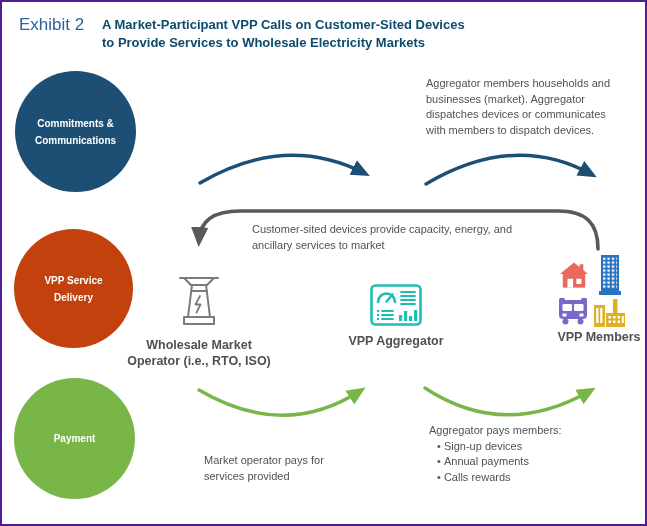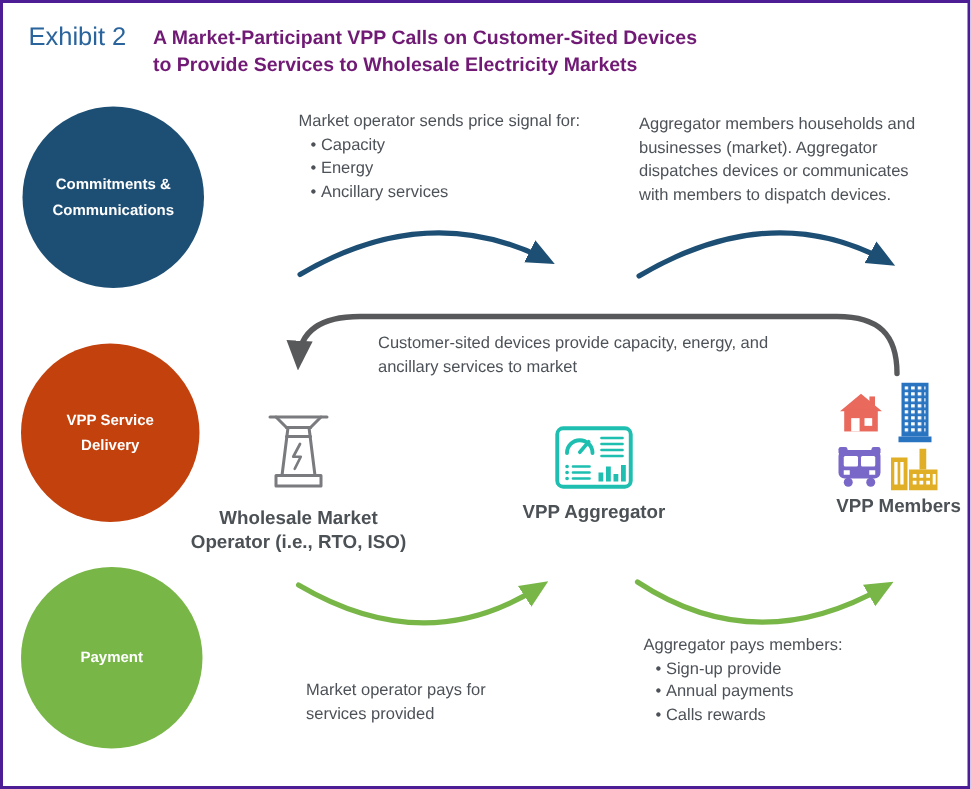--- a/index.html
+++ b/index.html
@@ -4,21 +4,21 @@
 <style>
   html,body{margin:0;padding:0;background:#fff;}
   #frame{
     position:relative;width:647px;height:526px;box-sizing:border-box;
     border:2px solid #4c1d95;background:#ffffff;overflow:hidden;
     font-family:"Liberation Sans",sans-serif;
   }
   .abs{position:absolute;}
   
   .exhibit{left:17px;top:13px;font-size:17px;color:#2a649c;}
-  .title{left:100px;top:14px;font-size:13px;font-weight:bold;color:#701a75;line-height:18px;}
+  .title{left:100px;top:14px;font-size:13px;font-weight:bold;color:#0c4a6e;line-height:18px;}
   
   .circle{
     border-radius:50%;display:flex;flex-direction:column;align-items:center;justify-content:center;
     text-align:center;color:#ffffff;font-weight:bold;font-size:10px;line-height:17px;
   }
   #circle-commitments{left:13px;top:69px;width:121px;height:121px;background:#1d4e74;}
   #circle-delivery{left:12px;top:227px;width:119px;height:119px;background:#c2410c;}
   #circle-payment{left:12px;top:376px;width:121px;height:121px;background:#78b648;}
   
   .note{font-size:11px;color:#4d5258;line-height:15.5px;}
@@ -78,47 +78,41 @@
         <path d="M0,0.6 L10,5 L0,9.4 z" fill="#78b648"></path>
       </marker>
     </defs>
     <path d="M198,181 Q283,131 362,171" fill="none" stroke="#1d4e74" stroke-width="3.4" stroke-linecap="round" marker-end="url(#head-navy)"></path>
     <path d="M424,182 Q512,130 589,172" fill="none" stroke="#1d4e74" stroke-width="3.4" stroke-linecap="round" marker-end="url(#head-navy)"></path>
     <path d="M596,247 C596,221 584,209 556,209 L238,209 C210,209 198,220 197,238" fill="none" stroke="#58595b" stroke-width="3.6" stroke-linecap="round" marker-end="url(#head-gray)"></path>
     <path d="M197,388 Q282,438 358,389" fill="none" stroke="#78b648" stroke-width="3.4" stroke-linecap="round" marker-end="url(#head-green)"></path>
     <path d="M423,386 Q502,438 588,389" fill="none" stroke="#78b648" stroke-width="3.4" stroke-linecap="round" marker-end="url(#head-green)"></path>
   </svg>
 
-  <div class="abs note" id="note-top-left">
-    <div>Market operator sends price signal for:</div>
-    <div class="bullet">Capacity</div>
-    <div class="bullet">Energy</div>
-    <div class="bullet">Ancillary services</div>
-  </div>
 
   <div class="abs note" id="note-top-right">
     <div>Aggregator members households and</div>
     <div>businesses (market). Aggregator</div>
     <div>dispatches devices or communicates</div>
     <div>with members to dispatch devices.</div>
   </div>
 
   <div class="abs note" id="note-middle">
     <div>Customer-sited devices provide capacity, energy, and</div>
     <div>ancillary services to market</div>
   </div>
 
   <div class="abs note" id="note-bottom-left">
     <div>Market operator pays for</div>
     <div>services provided</div>
   </div>
 
   <div class="abs note" id="note-bottom-right">
     <div>Aggregator pays members:</div>
-    <div class="bullet">Sign-up provide</div>
+    <div class="bullet">Sign-up devices</div>
     <div class="bullet">Annual payments</div>
     <div class="bullet">Calls rewards</div>
   </div>
 
   <svg class="abs" id="icon-tower" width="42" height="58" viewBox="0 0 42 58">
     <g fill="none" stroke="#7a7b7e" stroke-width="2" stroke-linejoin="round" stroke-linecap="round">
       <path d="M2,6 H40"></path>
       <path d="M6,6 L13,13 M36,6 L29,13"></path>
       <path d="M13,13 H29"></path>
       <path d="M14,13 L10,45 M28,13 L32,45"></path>

